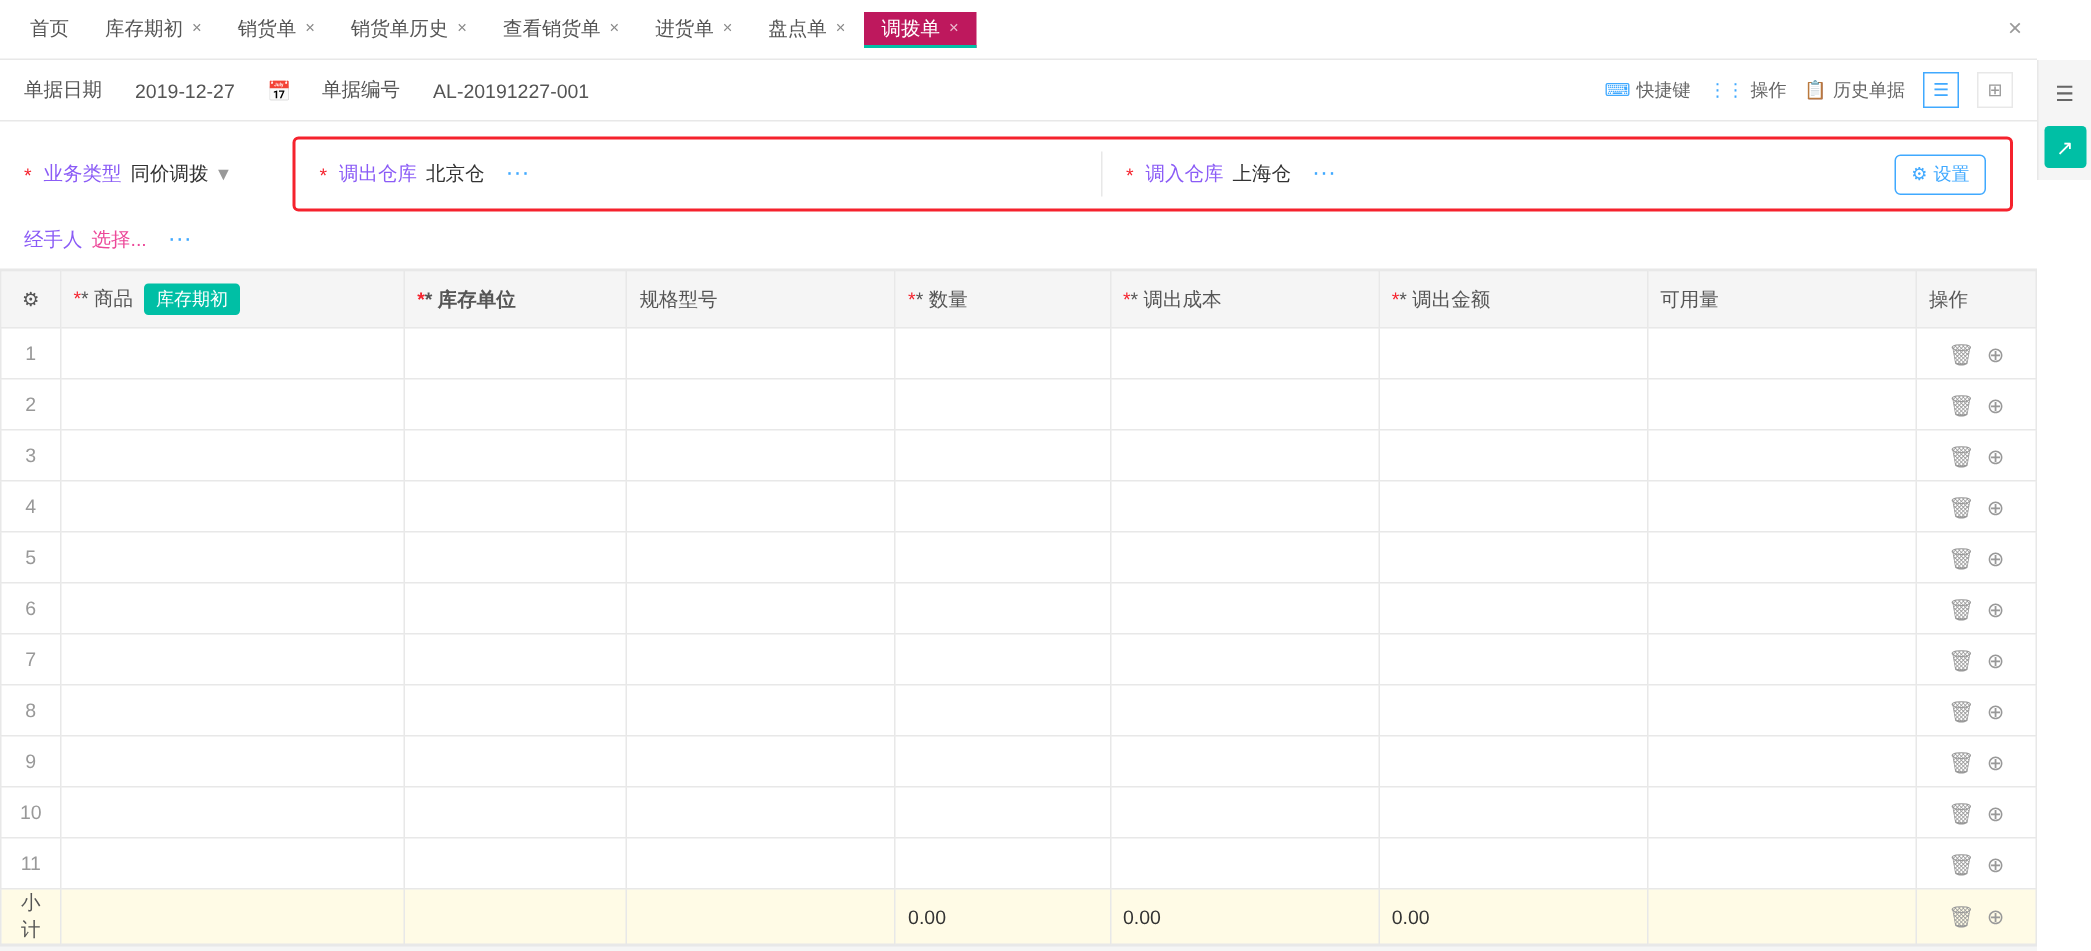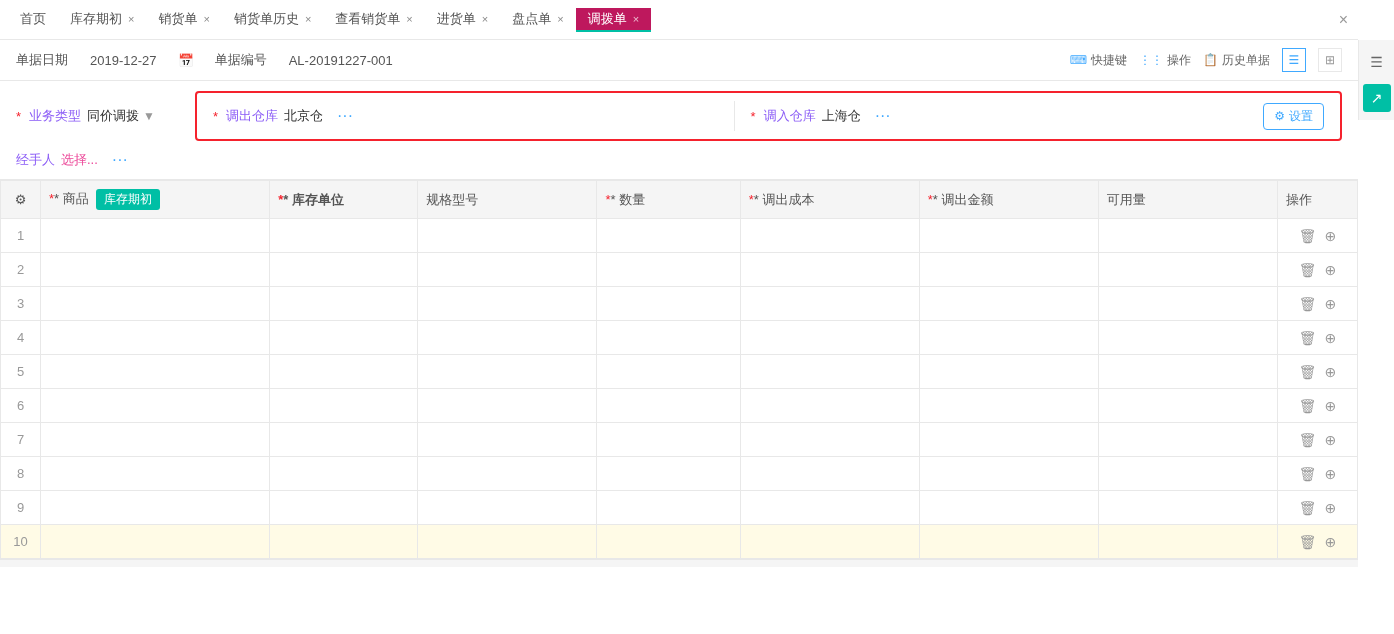--- a/index.html
+++ b/index.html
@@ -580,20 +580,52 @@
       <td class="col-cost"></td>
       <td class="col-amount"></td>
       <td class="col-avail"></td>
       <td class="col-op col-action">
         <div class="action-icons">
           <span class="action-icon">🗑</span>
           <span class="action-icon">⊕</span>
         </div>
       </td>
     </tr>
+          <tr>
+      <td class="row-num">11</td>
+      <td class="col-product"></td>
+      <td class="col-unit"></td>
+      <td class="col-spec"></td>
+      <td class="col-qty"></td>
+      <td class="col-cost"></td>
+      <td class="col-amount"></td>
+      <td class="col-avail"></td>
+      <td class="col-op col-action">
+        <div class="action-icons">
+          <span class="action-icon">🗑</span>
+          <span class="action-icon">⊕</span>
+        </div>
+      </td>
+    </tr>
+          <tr class="summary-row">
+    <td class="row-num" colspan="1" style="color:#555;">小计</td>
+    <td></td>
+    <td></td>
+    <td></td>
+    <td style="color:#333;">0.00</td>
+    <td style="color:#333;">0.00</td>
+    <td style="color:#333;">0.00</td>
+    <td></td>
+    <td>
+      <div class="action-icons">
+        <span class="action-icon">🗑</span>
+        <span class="action-icon">⊕</span>
+      </div>
+    </td>
+  </tr>
         </tbody>
     </table>
   </div>
 
   <div class="scroll-area"></div>
 </div>
 
 <div class="right-sidebar">
   <div class="sidebar-icon">☰</div>
   <div class="sidebar-icon active">↗</div>

